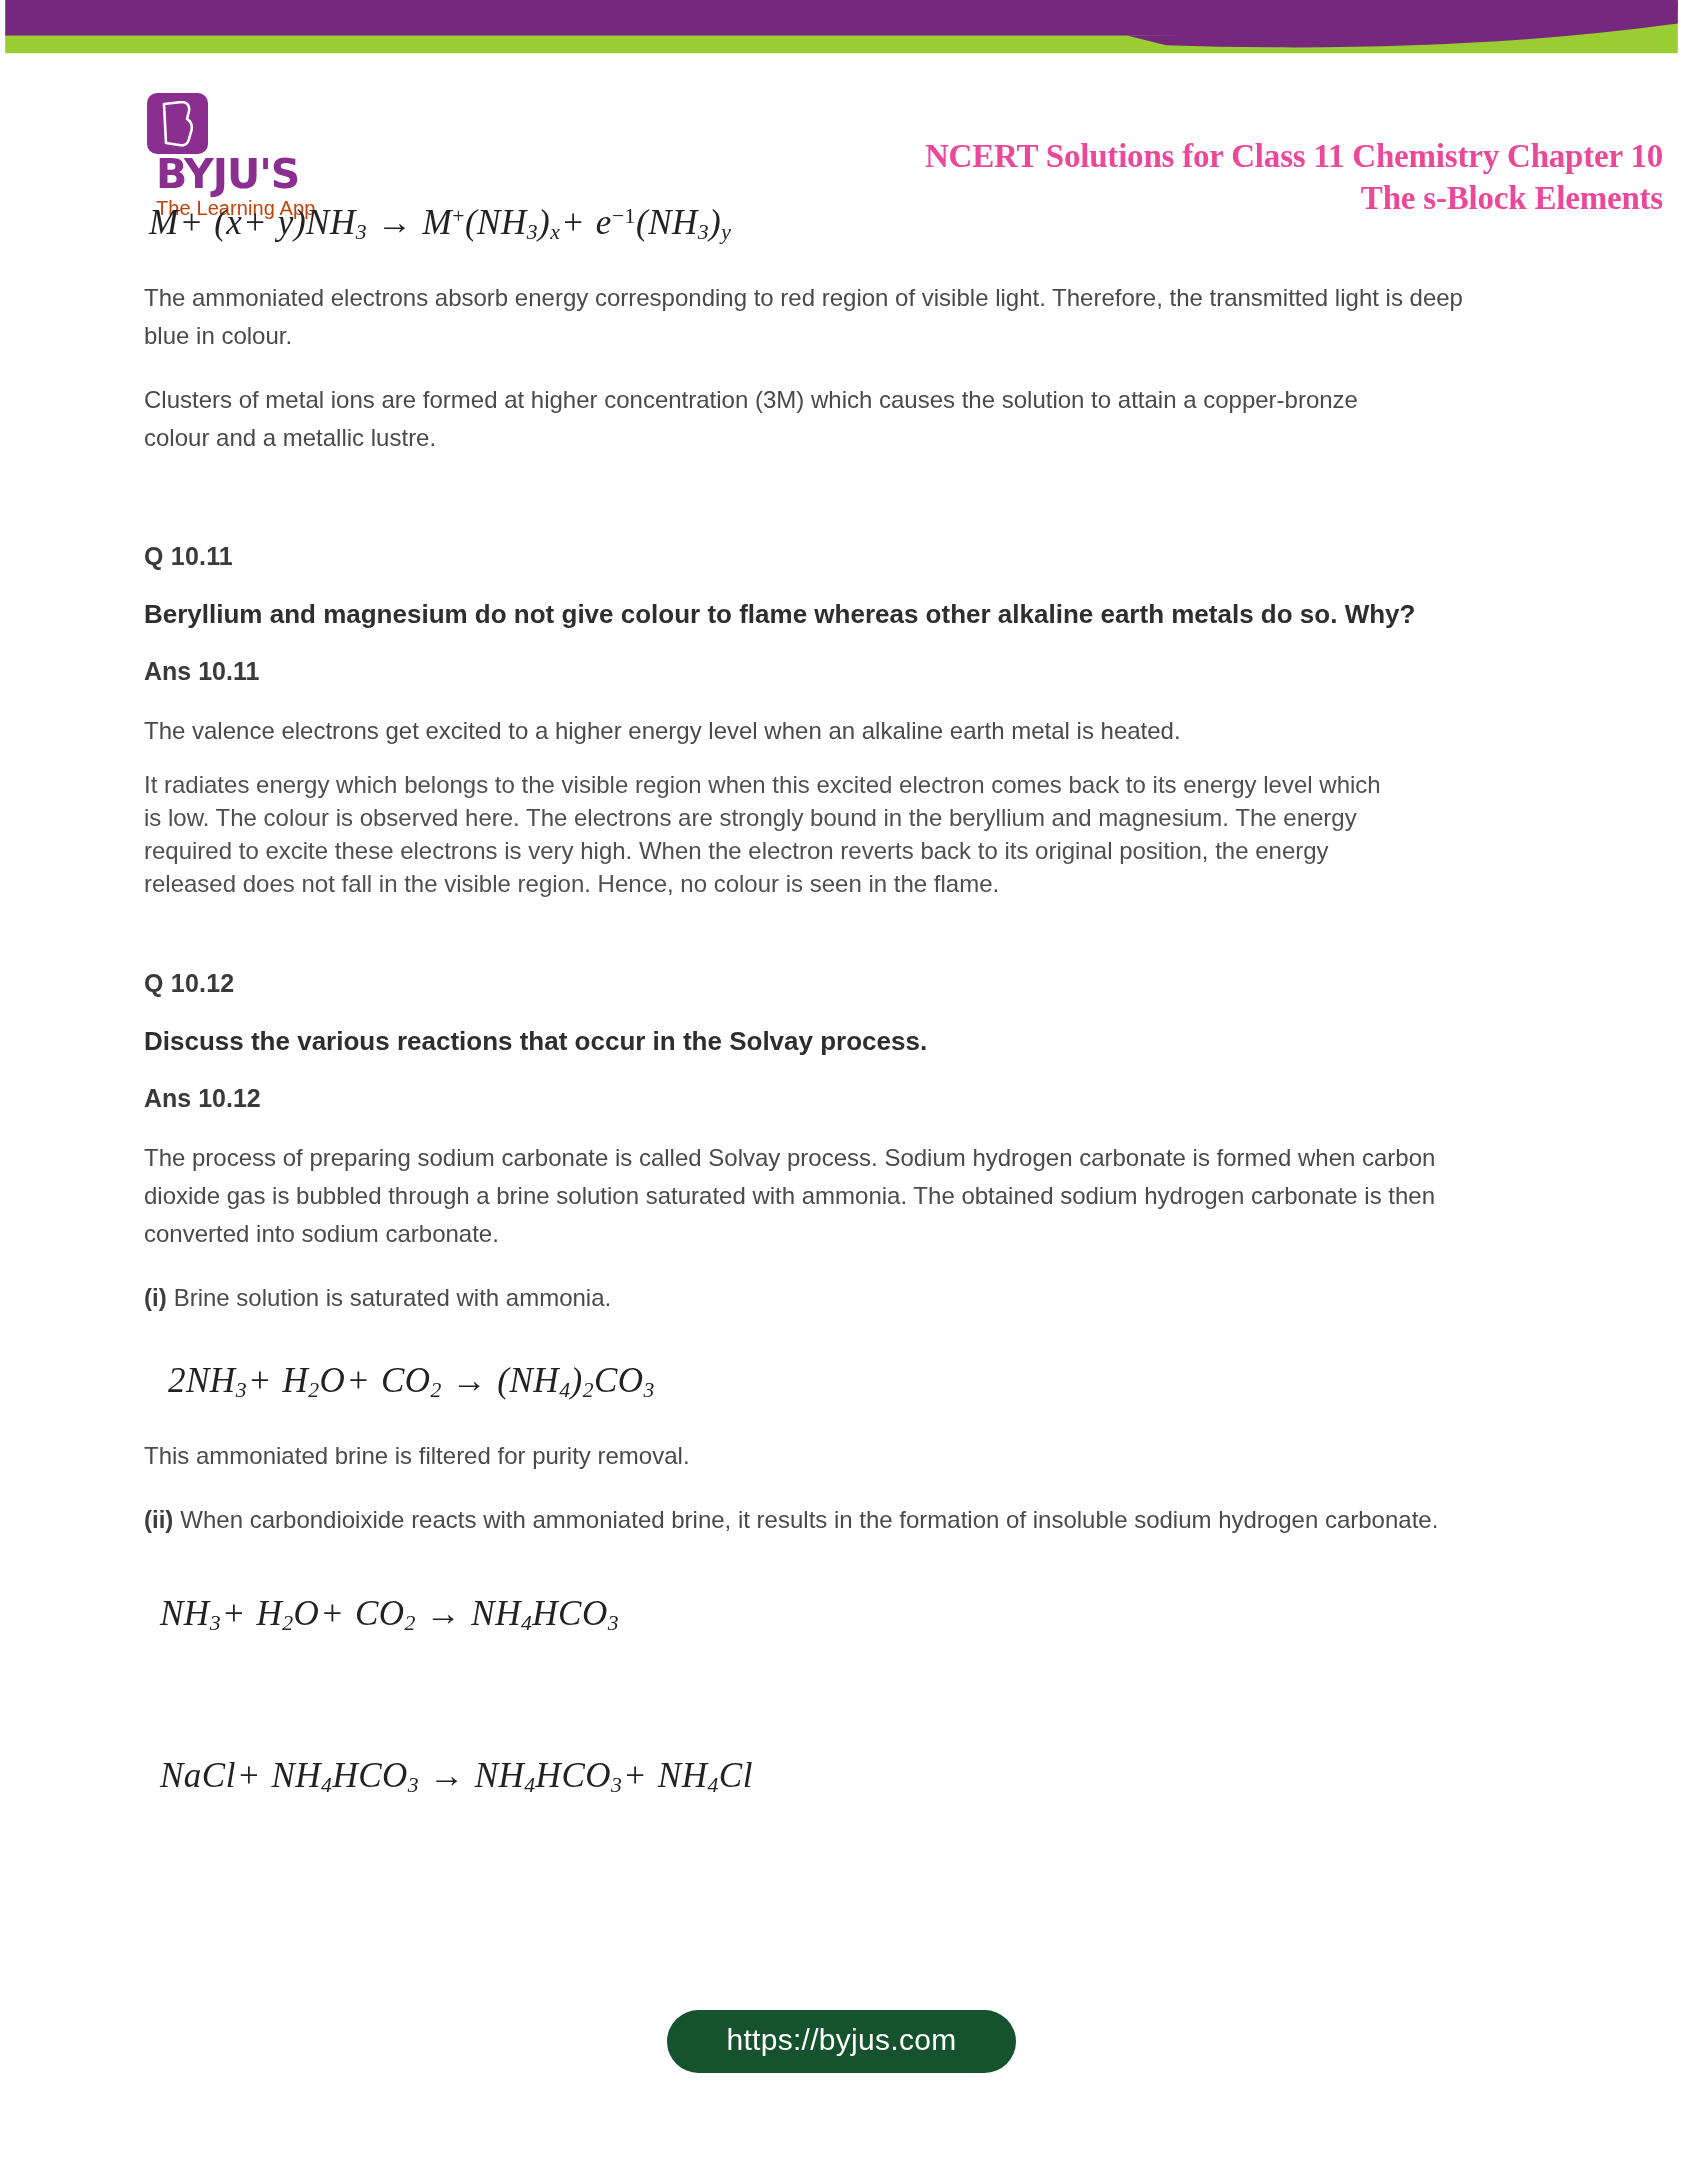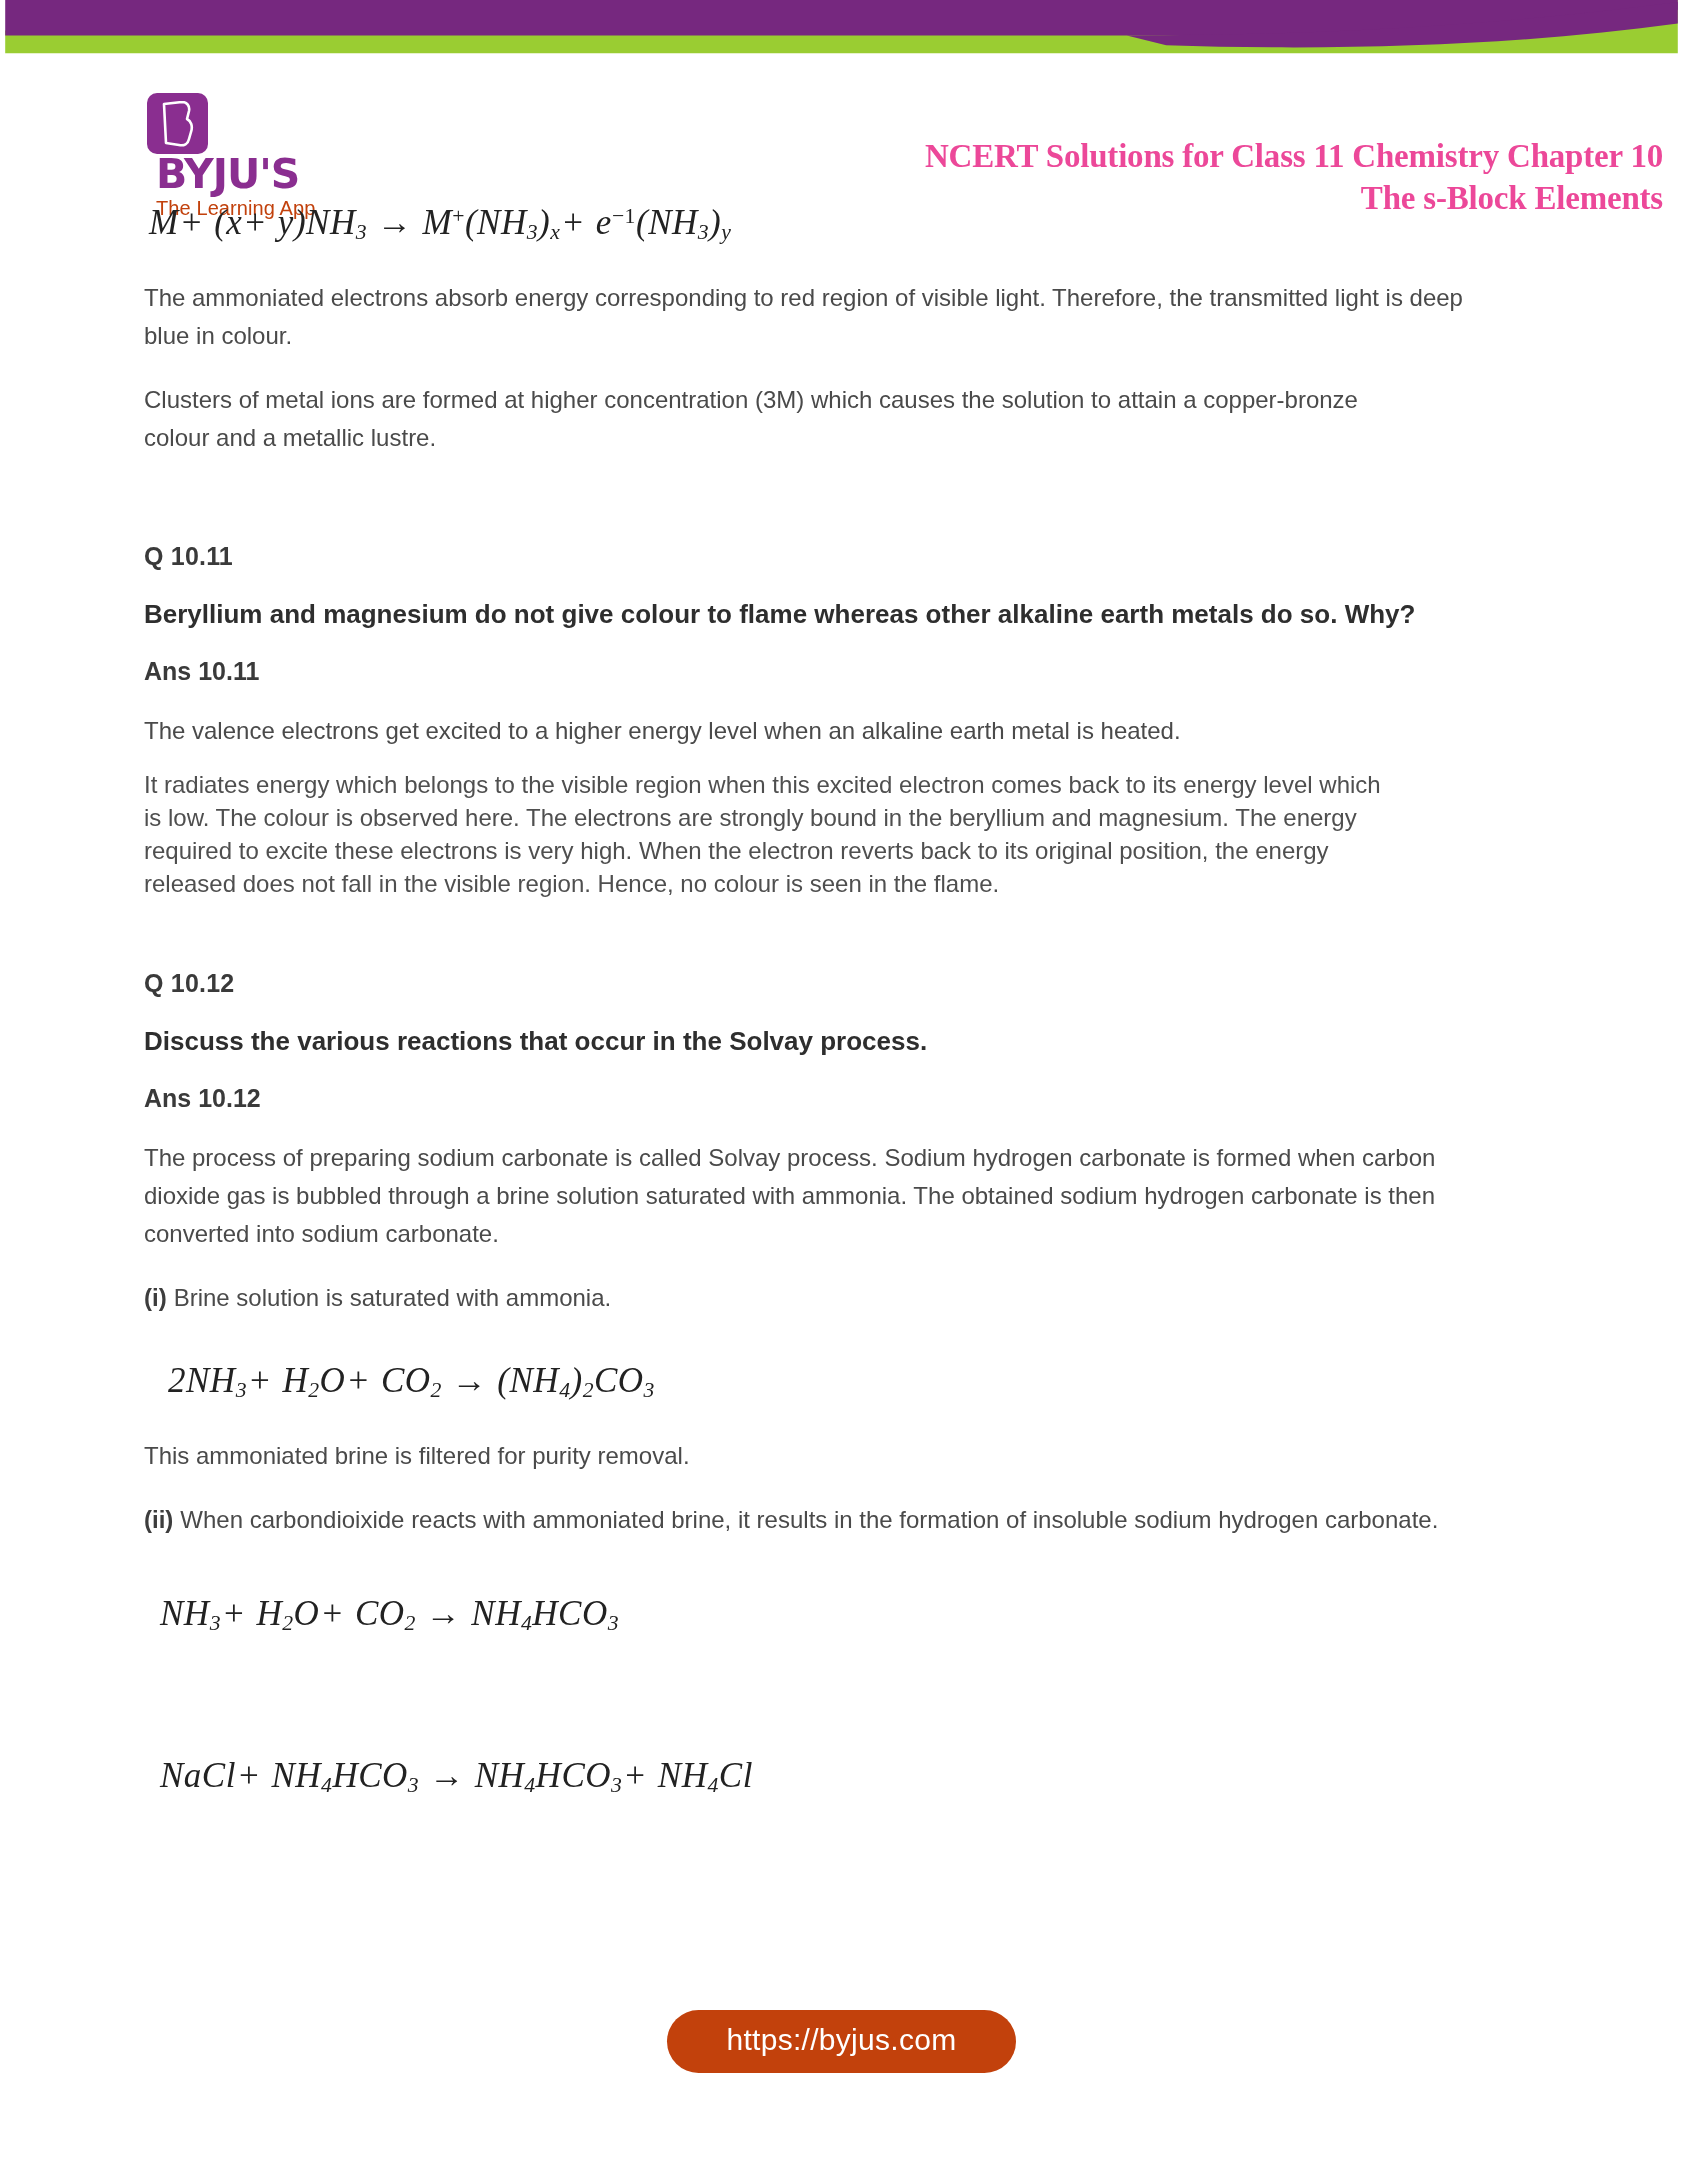--- a/index.html
+++ b/index.html
@@ -182,21 +182,21 @@
   
   .footer {
     position: absolute;
     left: 0;
     top: 2010px;
     width: 1683px;
     display: flex;
     justify-content: center;
   }
   .url-pill {
-    background: #c2410c;
+    background: #14532d;
     color: #ffffff;
     border-radius: 32px;
     padding: 13px 59px 16px 59px;
     font-family: "Liberation Sans", sans-serif;
     font-size: 30px;
     line-height: 34px;
     letter-spacing: 0.3px;
     text-decoration: none;
     display: inline-block;
   }

